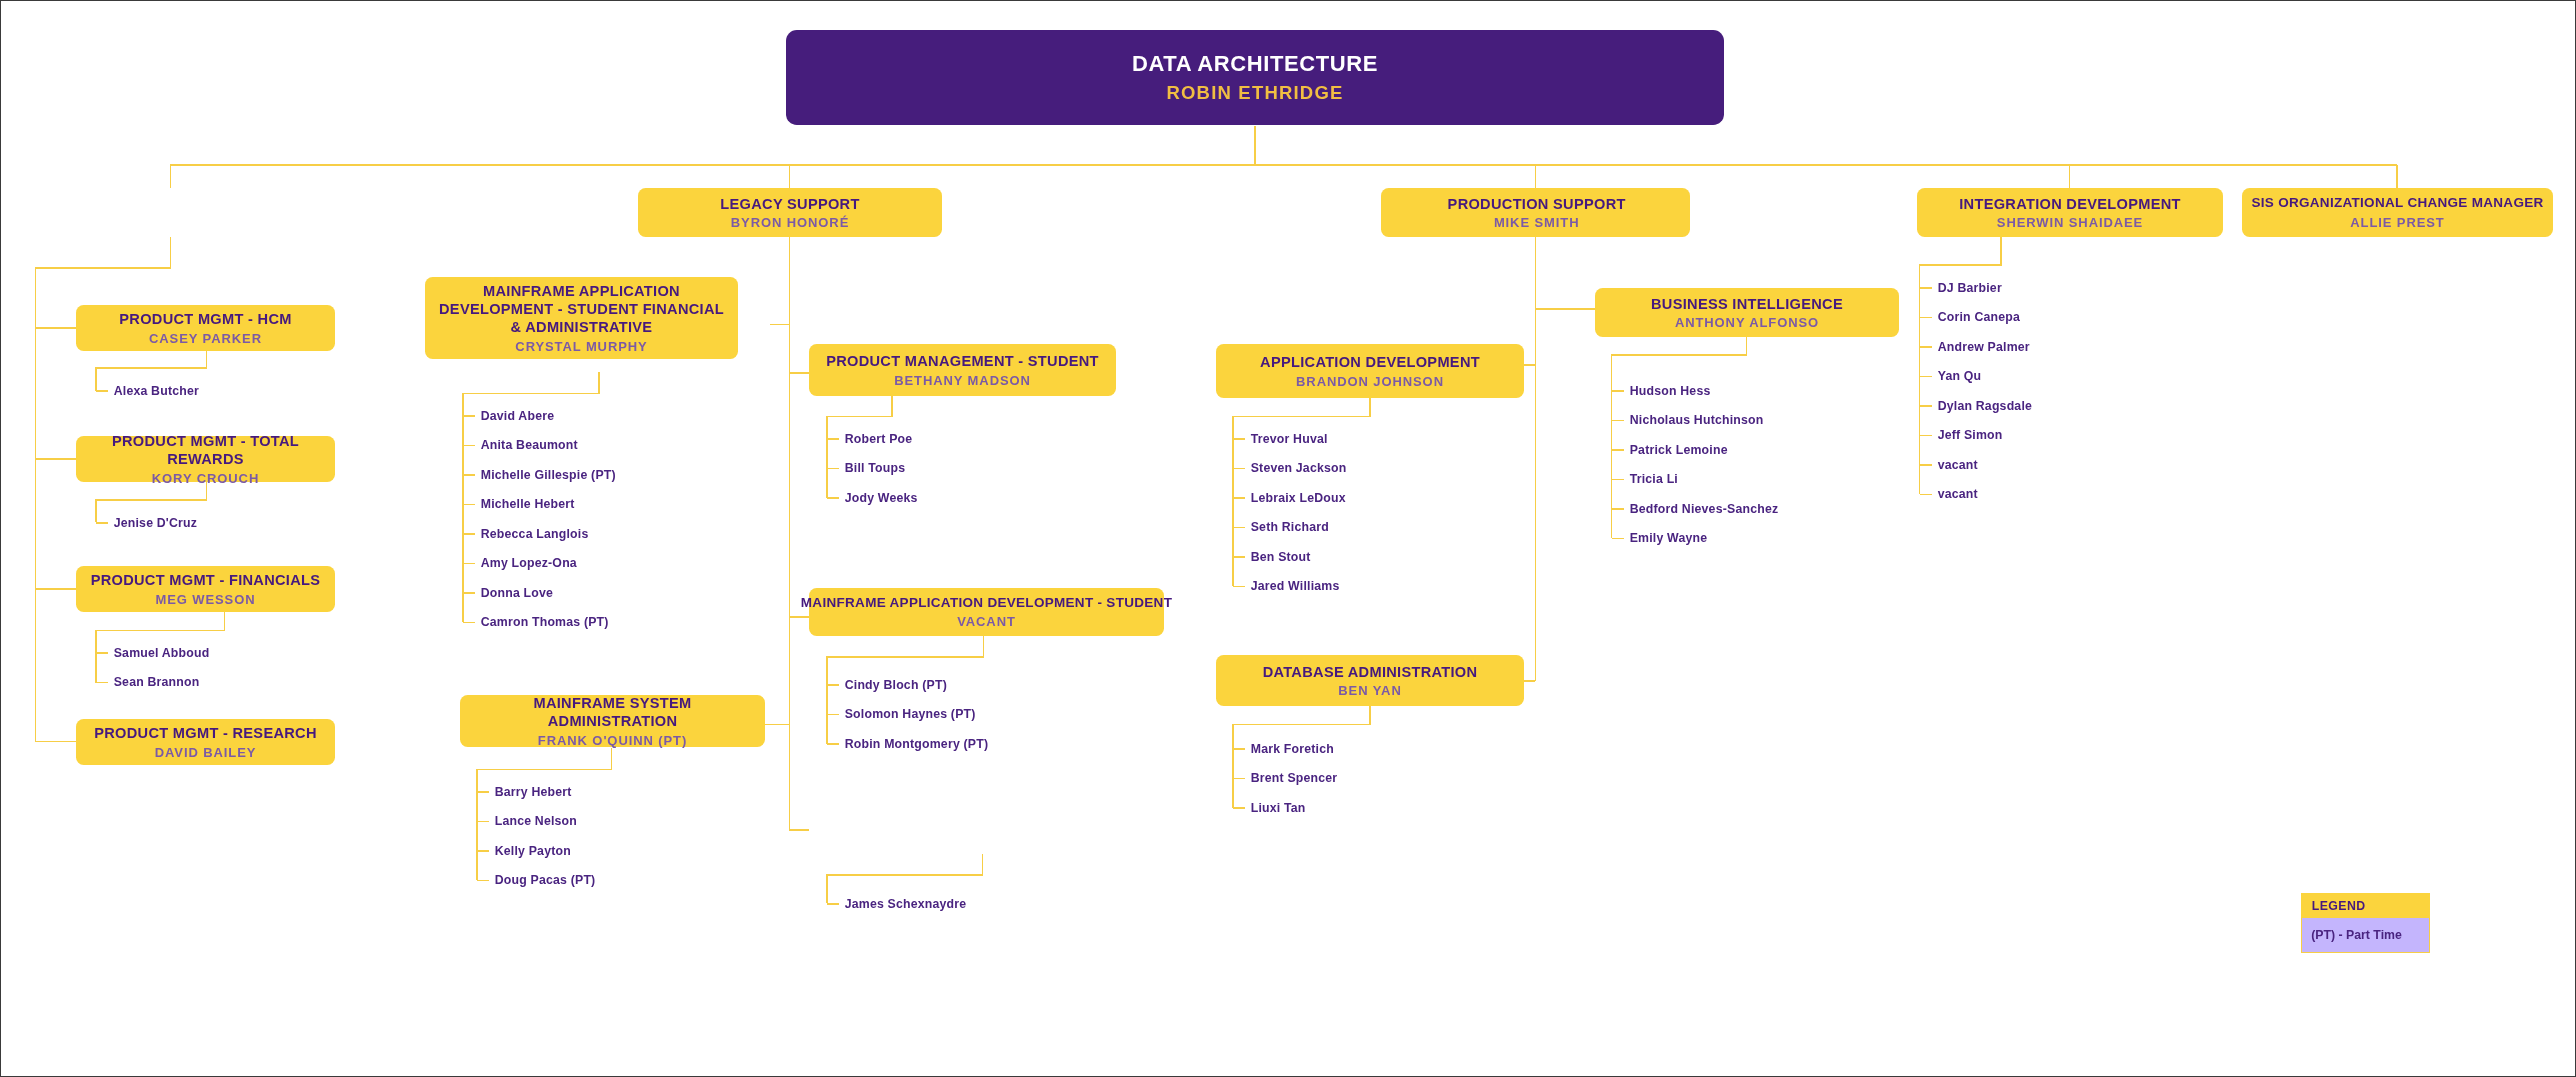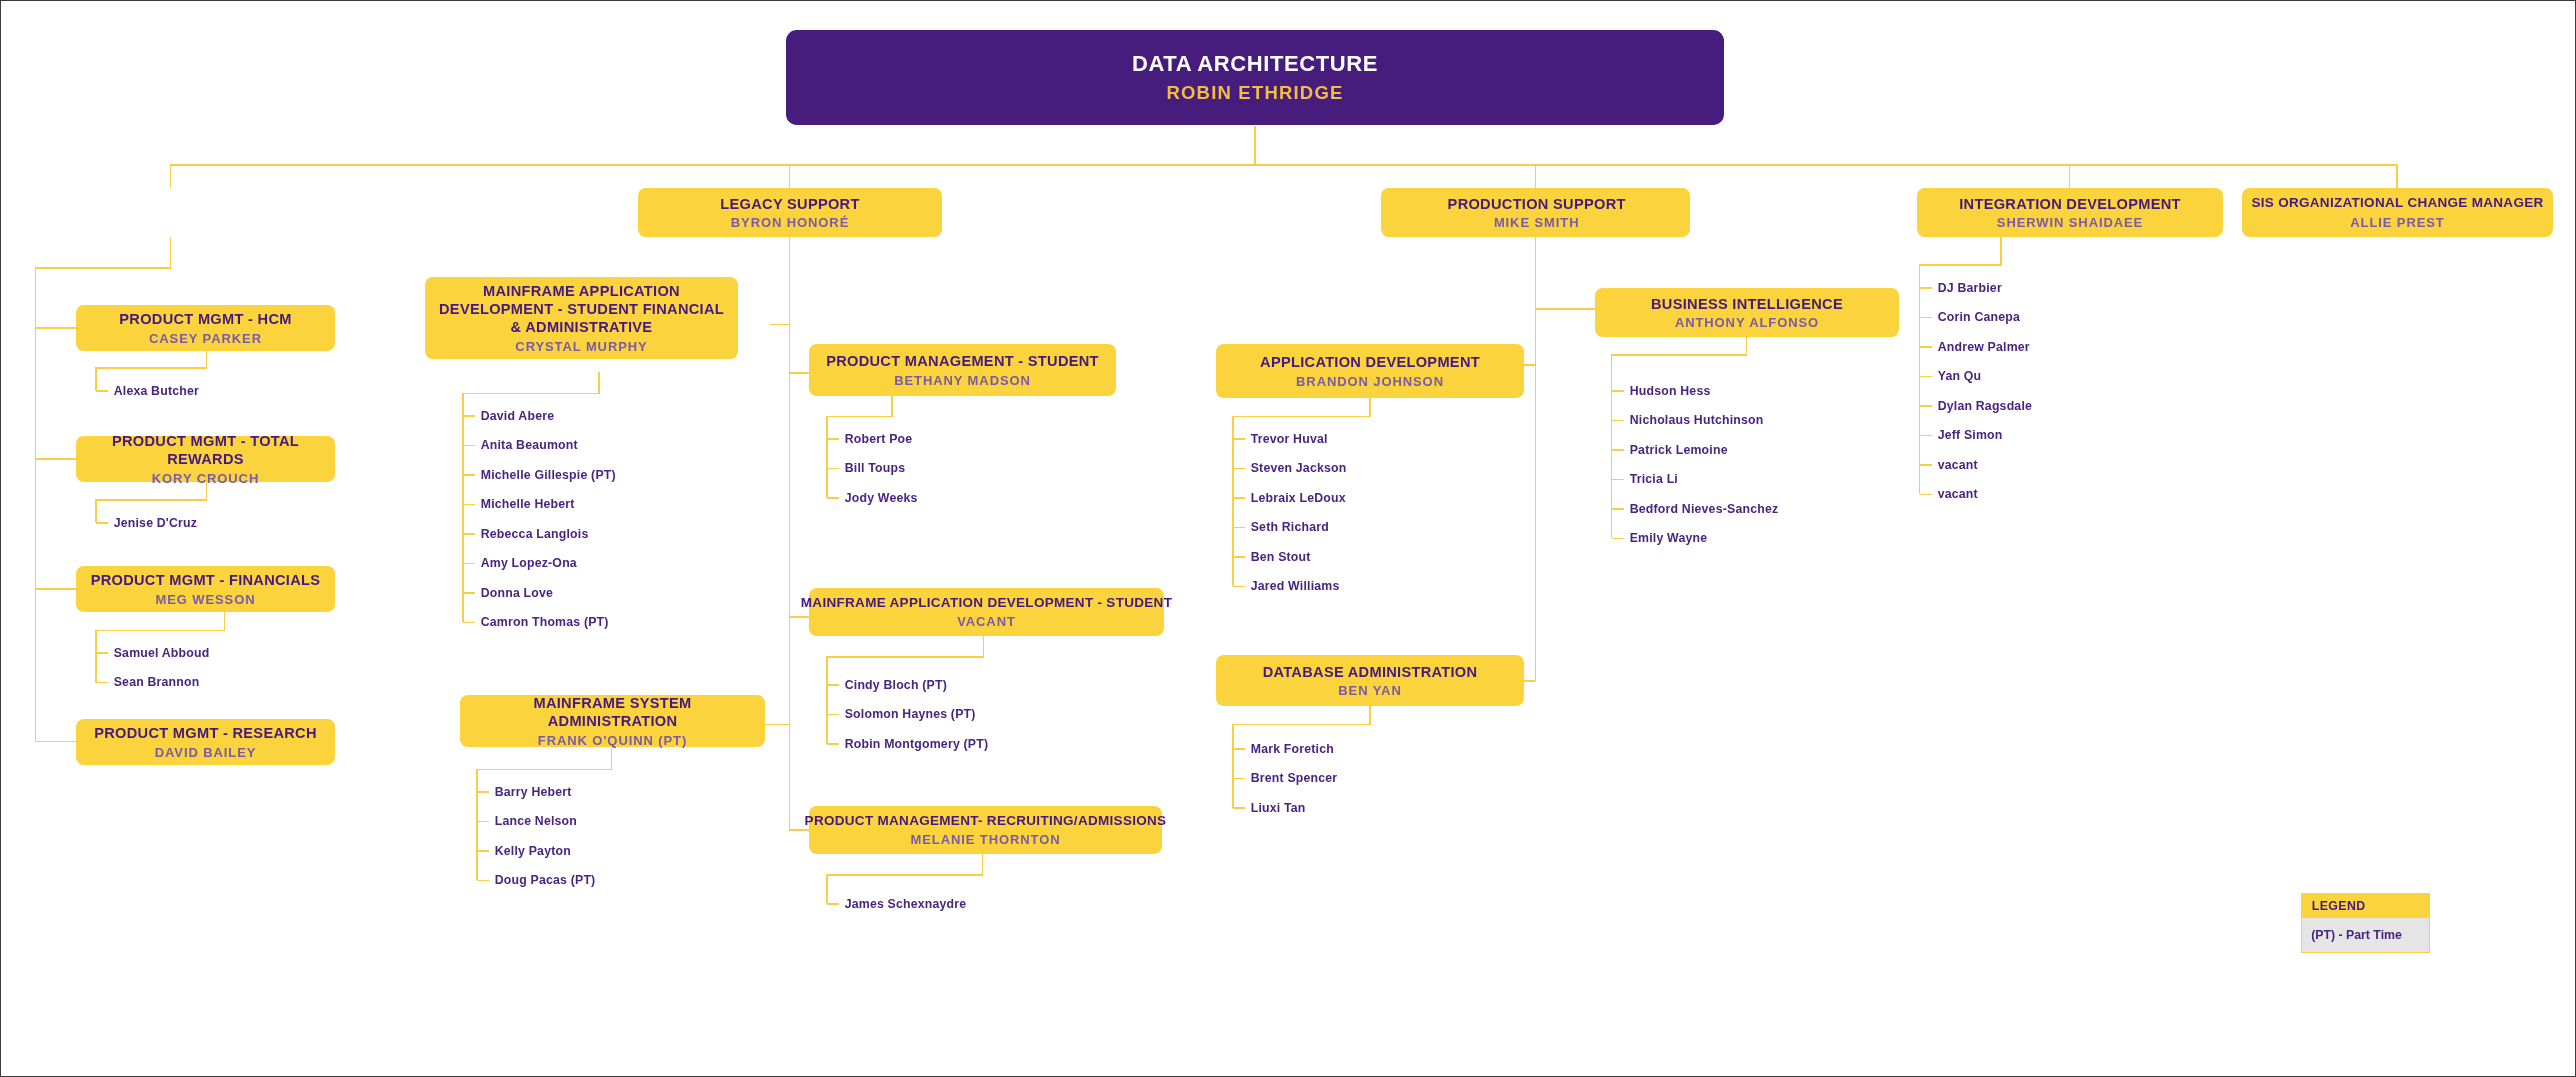--- a/index.html
+++ b/index.html
@@ -44,21 +44,21 @@
   .name-item::before{
     content:"";width:11.5px;height:1.5px;background:#F7CE46;margin-right:6.2px;flex-shrink:0;
   }
 
   .legend{position:absolute;left:2300px;top:892px;width:129px;}
   .legend .lg-head{
     background:#FBD43D;height:25px;display:flex;align-items:center;
     padding-left:10.8px;font-size:12.3px;font-weight:bold;color:#46197E;letter-spacing:0.4px;
   }
   .legend .lg-body{
-    background:#e5e5e5;border:1.5px solid #F7CE46;border-top:none;height:35px;
+    background:#c4b5fd;border:1.5px solid #F7CE46;border-top:none;height:35px;
     display:flex;align-items:center;padding-left:9.2px;
     font-size:12.3px;font-weight:bold;color:#4A2480;box-sizing:border-box;
   }
 </style>
 </head>
 <body>
 
 <div id="canvas">
 
   <svg class="wires" viewBox="0 0 3346 1399" shape-rendering="crispEdges">
@@ -150,24 +150,20 @@
     <div class="m">FRANK O'QUINN (PT)</div>
   </div>
   <div class="gbox" style="left:808px;top:343px;width:307px;height:52px;">
     <div class="t">PRODUCT MANAGEMENT - STUDENT</div>
     <div class="m">BETHANY MADSON</div>
   </div>
   <div class="gbox nowrap" style="left:808px;top:587px;width:355px;height:48px;">
     <div class="t">MAINFRAME APPLICATION DEVELOPMENT - STUDENT</div>
     <div class="m">VACANT</div>
   </div>
-  <div class="gbox nowrap" style="left:808px;top:805px;width:353px;height:48px;">
-    <div class="t">PRODUCT MANAGEMENT- RECRUITING/ADMISSIONS</div>
-    <div class="m">MELANIE THORNTON</div>
-  </div>
 
   <div class="gbox" style="left:1594px;top:287px;width:304px;height:49px;">
     <div class="t">BUSINESS INTELLIGENCE</div>
     <div class="m">ANTHONY ALFONSO</div>
   </div>
   <div class="gbox" style="left:1215px;top:343px;width:308px;height:54px;">
     <div class="t">APPLICATION DEVELOPMENT</div>
     <div class="m">BRANDON JOHNSON</div>
   </div>
   <div class="gbox" style="left:1215px;top:654px;width:308px;height:51px;">

